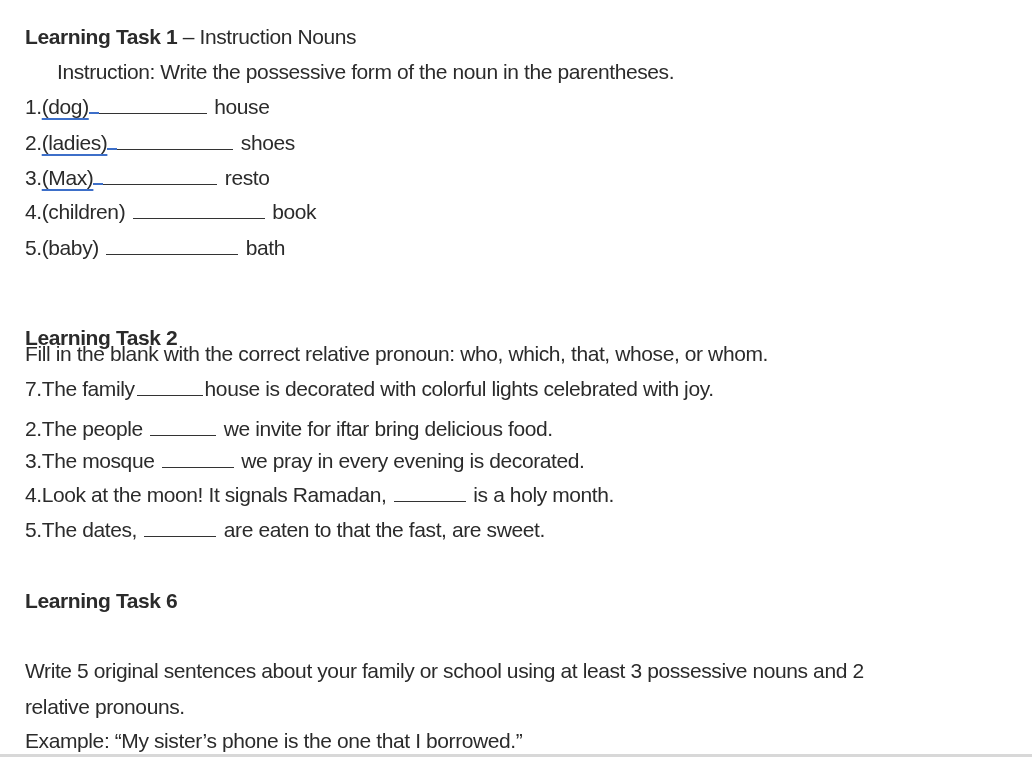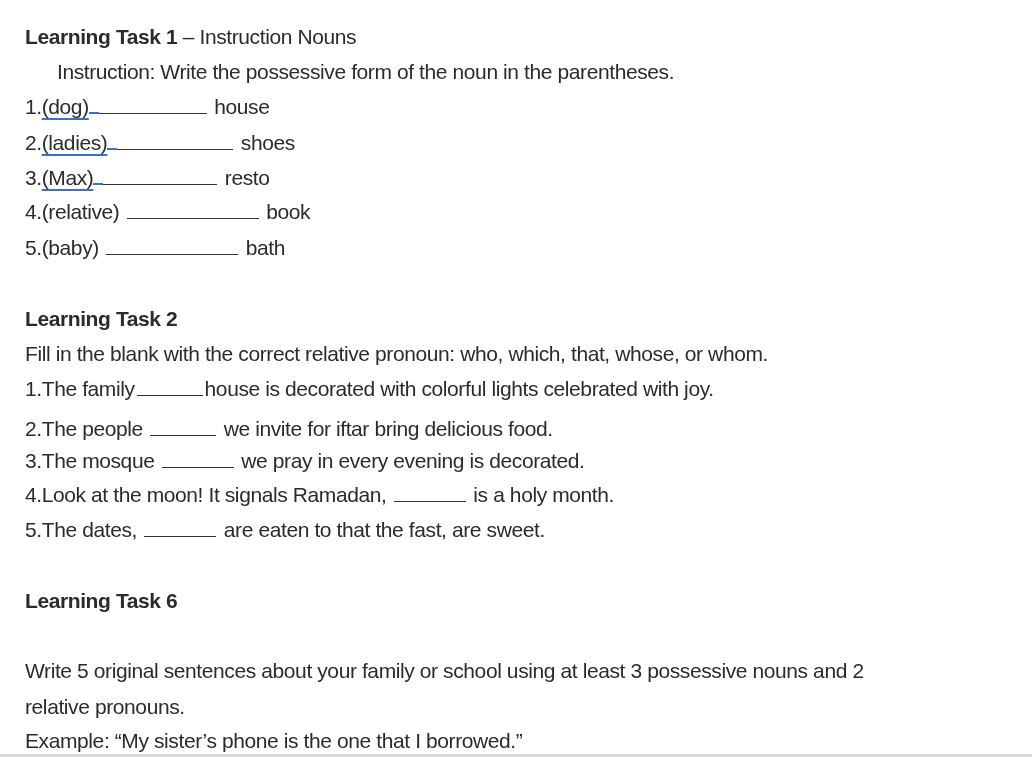--- a/index.html
+++ b/index.html
@@ -73,35 +73,35 @@
   </div>
   <div class="line" style="top:128px;">
     <span>2.</span><span class="noun-ul">(ladies)</span><span class="blue-dash"></span><span class="blank" style="width:116px;margin-left:0;"></span>
     <span>shoes</span>
   </div>
   <div class="line" style="top:163px;">
     <span>3.</span><span class="noun-ul">(Max)</span><span class="blue-dash"></span><span class="blank" style="width:114px;margin-left:0;"></span>
     <span>resto</span>
   </div>
   <div class="line" style="top:197px;">
-    <span>4.</span><span>(relative)</span>
+    <span>4.</span><span>(children)</span>
     <span class="blank" style="width:132px;"></span>
     <span>book</span>
   </div>
   <div class="line" style="top:233px;">
     <span>5.</span><span>(baby)</span>
     <span class="blank" style="width:132px;"></span>
     <span>bath</span>
   </div>
 
-  <div class="line bold" style="top:304px;text-align:right;">Learning Task 2</div>
+  <div class="line bold" style="top:323px;text-align:right;">Learning Task 2</div>
   <div class="line" style="top:339px;">Fill in the blank with the correct relative pronoun: who, which, that, whose, or whom.</div>
 
   <div class="line" style="top:374px;">
-    <span>1.The family</span><span class="blank" style="width:66px;"></span><span>house is decorated with colorful lights celebrated with joy.</span>
+    <span>7.The family</span><span class="blank" style="width:66px;"></span><span>house is decorated with colorful lights celebrated with joy.</span>
   </div>
   <div class="line" style="top:414px;">
     <span>2.The people</span>
     <span class="blank" style="width:66px;"></span>
     <span>we invite for iftar bring delicious food.</span>
   </div>
   <div class="line" style="top:446px;">
     <span>3.The mosque</span>
     <span class="blank" style="width:72px;"></span>
     <span>we pray in every evening is decorated.</span>

